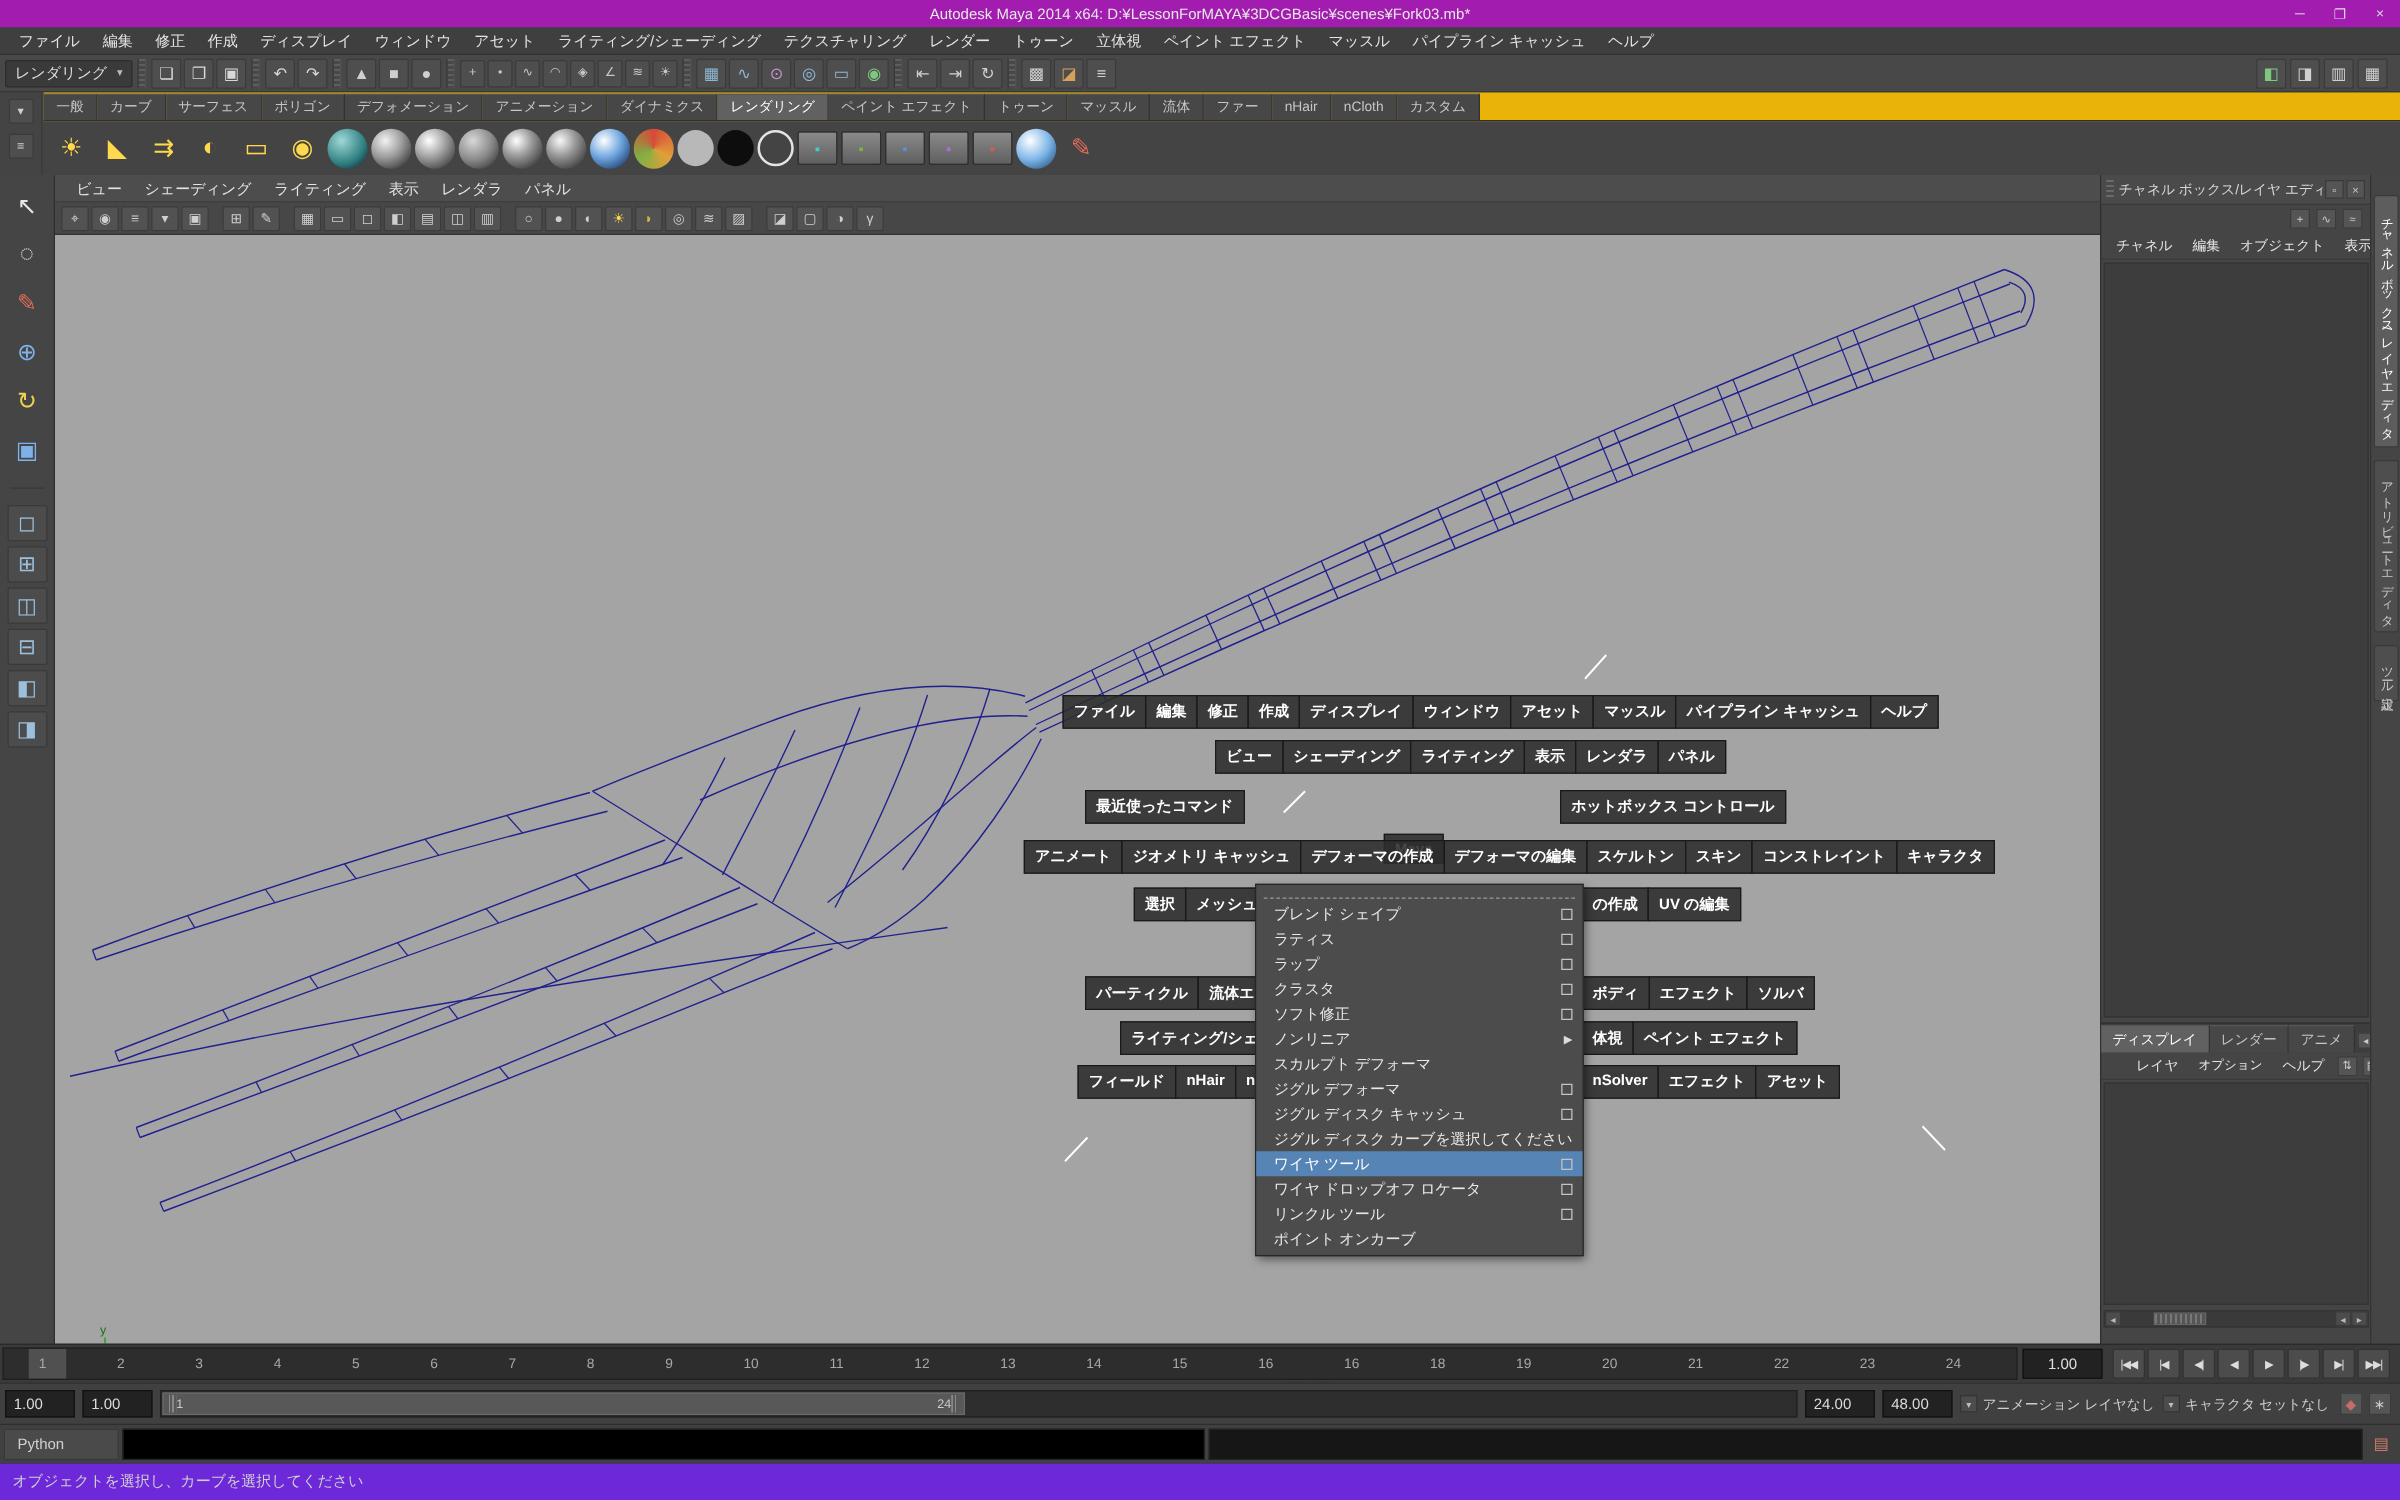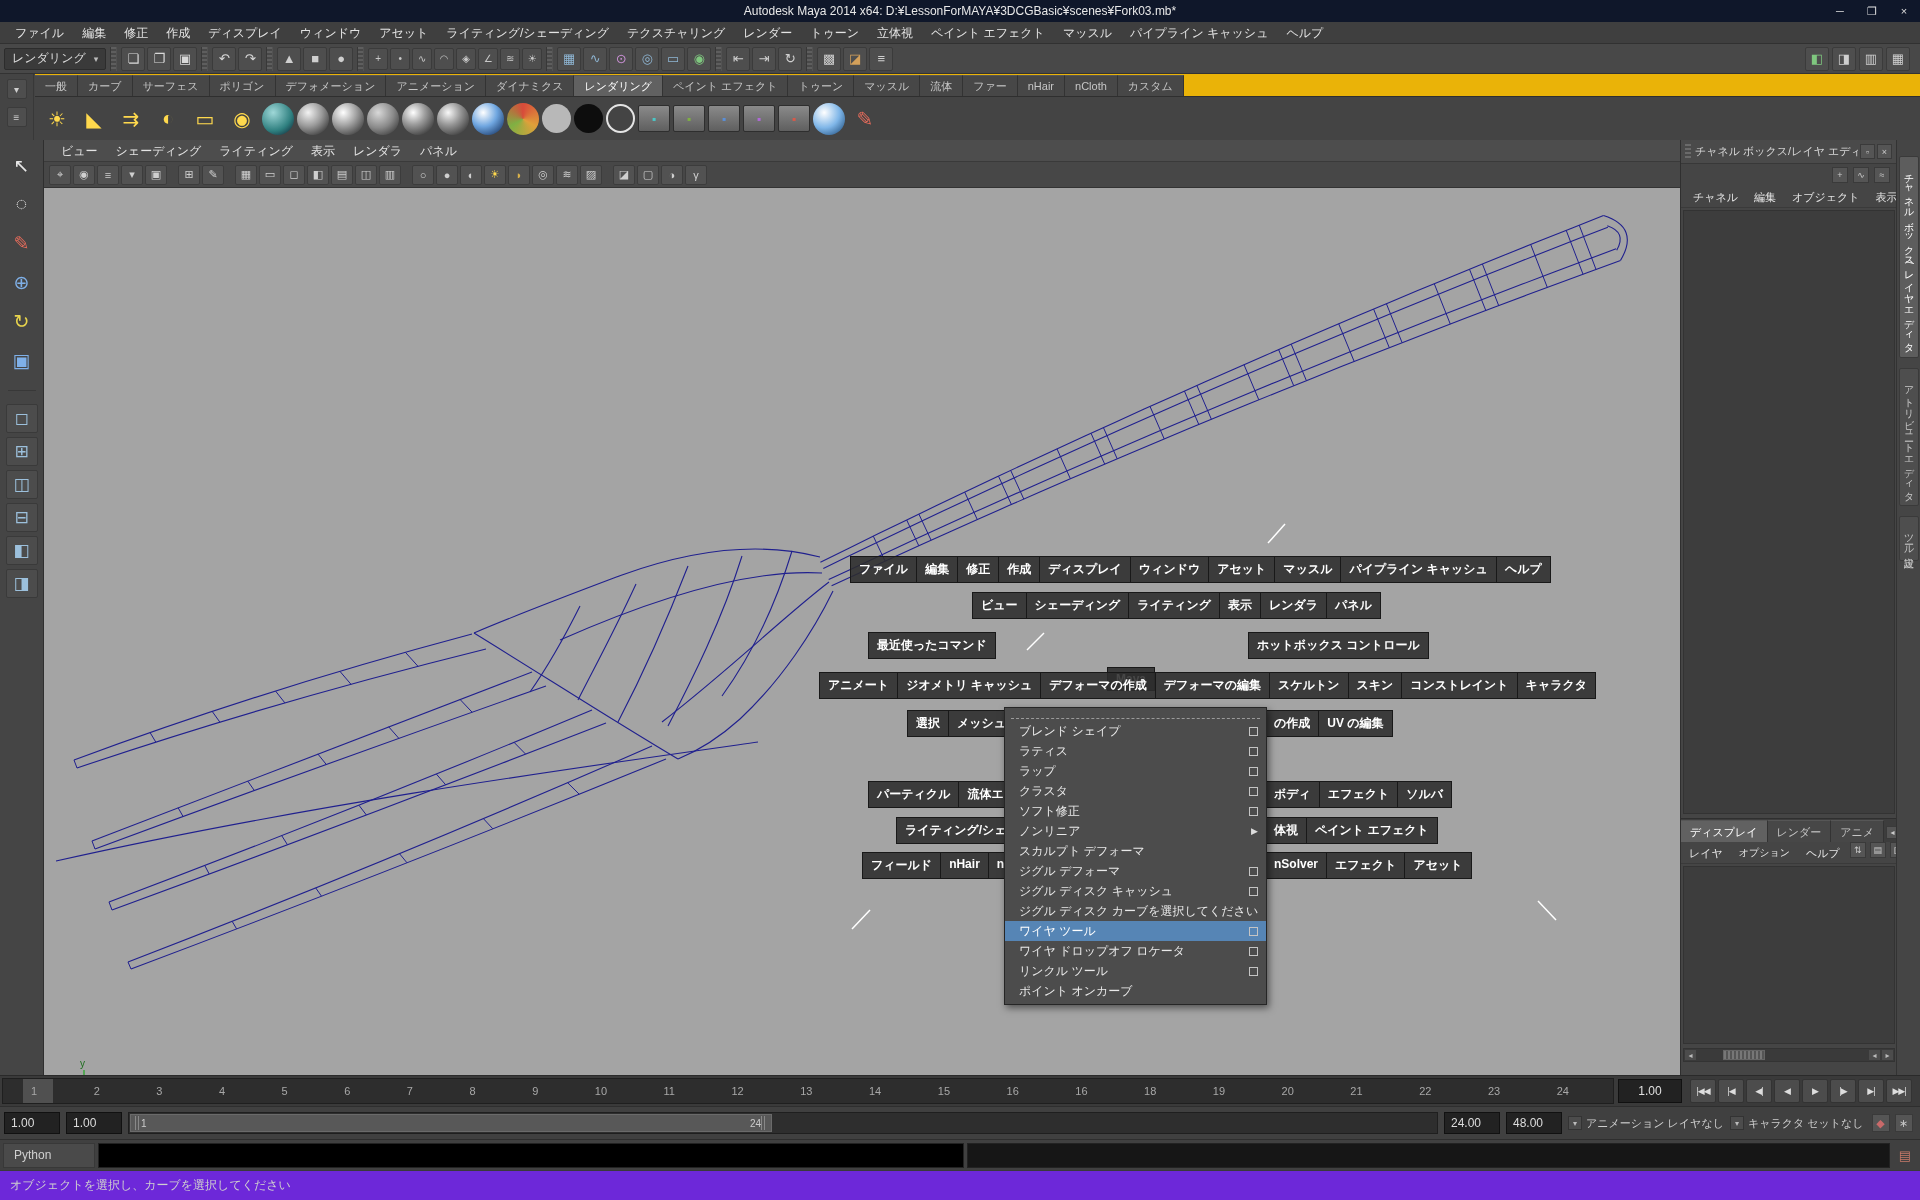--- a/index.html
+++ b/index.html
@@ -1,21 +1,21 @@
 <!DOCTYPE html>
 <html><head>
 <meta charset="utf-8">
 <style>
   *{margin:0;padding:0;box-sizing:border-box;}
   html,body{width:1920px;height:1200px;background:#222;}
   body{font-family:"Liberation Sans","DejaVu Sans",sans-serif;font-size:12px;color:#ddd;}
   #root{position:relative;width:1920px;height:1200px;background:#454545;overflow:hidden;}
 
   
-  .titlebar{position:absolute;left:0;top:0;width:1920px;height:22px;background:#0f172a;display:flex;align-items:center;}
+  .titlebar{position:absolute;left:0;top:0;width:1920px;height:22px;background:#a21caf;display:flex;align-items:center;}
   .titlebar .title{flex:1;text-align:center;color:#e8e8e8;font-size:12px;}
   .wincontrols{position:absolute;right:8px;top:0;height:22px;display:flex;align-items:center;gap:16px;}
   .winbtn{color:#ddd;font-size:11px;width:16px;text-align:center;}
 
   
   .menubar{position:absolute;left:0;top:22px;width:1920px;height:22px;background:#3f3f3f;display:flex;align-items:center;padding-left:6px;border-bottom:1px solid #313131;}
   .menuitem{padding:0 9px;color:#e4e4e4;font-size:12px;line-height:22px;white-space:nowrap;}
 
   
   .statusline{position:absolute;left:0;top:44px;width:1920px;height:30px;background:#484848;display:flex;align-items:center;padding-left:4px;border-bottom:1px solid #333;}
@@ -81,21 +81,21 @@
   .rp-manips{height:22px;display:flex;justify-content:flex-end;align-items:center;gap:3px;padding-right:6px;}
   .rp-manips .rp-hicon{width:16px;height:16px;}
   .rp-menus{height:22px;display:flex;align-items:center;padding-left:4px;border-bottom:1px solid #3a3a3a;}
   .rp-menus .menuitem{padding:0 8px;font-size:11px;line-height:22px;}
   .cb-empty{position:absolute;left:2px;top:70px;width:212px;height:604px;background:#3d3d3d;border:1px solid #333;}
   .le-tabs{position:absolute;left:0;top:678px;width:216px;height:24px;display:flex;align-items:flex-end;background:#3d3d3d;border-top:1px solid #2f2f2f;}
   .le-tab{height:22px;line-height:22px;padding:0 9px;font-size:11px;background:#474747;color:#c6c6c6;border-right:1px solid #333;border-top:1px solid #565656;white-space:nowrap;}
   .le-tab.active{background:#616161;color:#fff;}
   .le-scroll{margin-left:auto;display:flex;gap:2px;padding:0 3px 3px 0;}
   .le-scroll .rp-hicon{width:13px;height:13px;font-size:8px;}
-  .le-menus{position:absolute;left:0;top:702px;width:216px;height:22px;display:flex;padding-left:0;border-bottom:1px solid #3a3a3a;}
+  .le-menus{position:absolute;left:0;top:702px;width:216px;height:22px;display:flex;align-items:center;padding-left:20px;border-bottom:1px solid #3a3a3a;}
   .le-icons{margin-left:auto;display:flex;gap:2px;padding-right:4px;}
   .le-icons .rp-hicon{width:16px;height:16px;}
   .le-empty{position:absolute;left:2px;top:726px;width:212px;height:178px;background:#3d3d3d;border:1px solid #333;}
   .le-scrollbar{position:absolute;left:2px;top:908px;width:212px;height:14px;background:#3a3a3a;display:flex;align-items:center;border:1px solid #333;}
   .sb-arrow{width:13px;height:12px;display:flex;align-items:center;justify-content:center;font-size:8px;color:#bbb;background:#4c4c4c;border:1px solid #3a3a3a;flex:0 0 auto;}
   .sb-thumb{width:42px;height:10px;background:repeating-linear-gradient(to right,#777 0 2px,#555 2px 4px);margin-left:26px;border:1px solid #666;}
   .sb-space{flex:1;}
 
   
   .sidestrip{position:absolute;left:1896px;top:140px;width:24px;height:935px;background:#454545;border-left:1px solid #333;display:flex;flex-direction:column;align-items:center;padding-top:16px;gap:10px;}

